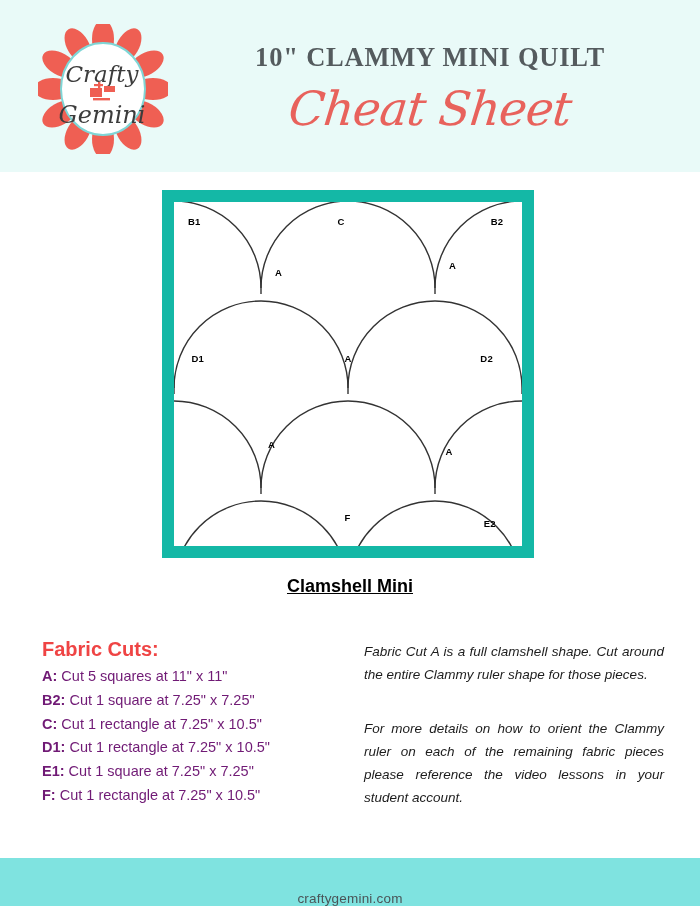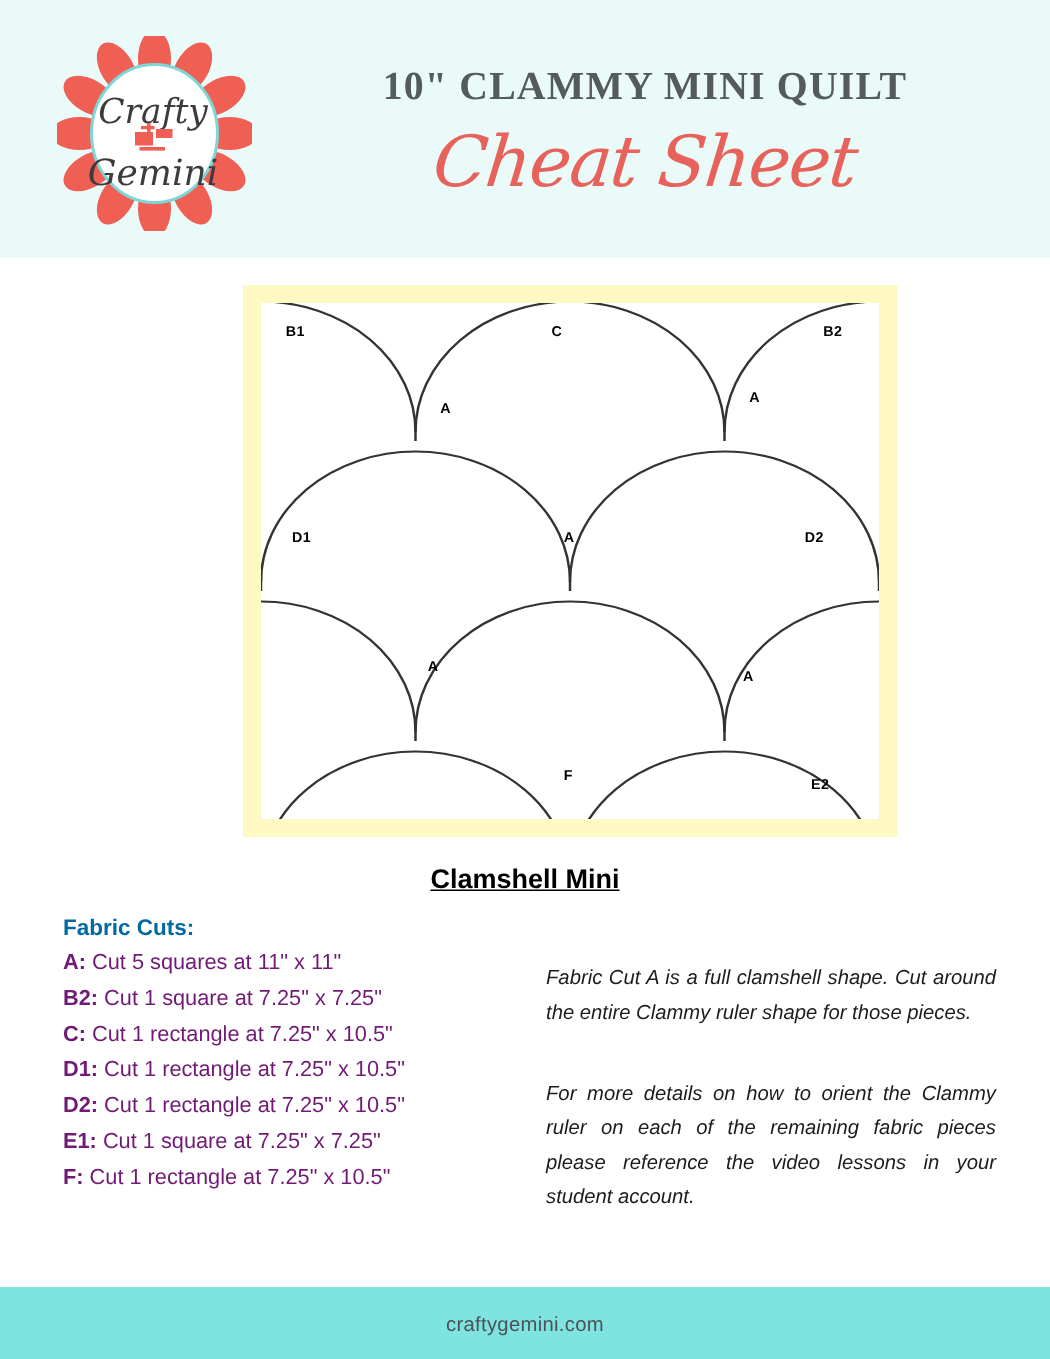--- a/index.html
+++ b/index.html
@@ -50,22 +50,22 @@
     font-weight: normal;
     color: #e8625c;
     letter-spacing: -1px;
     transform: skewX(-6deg);
   }
 
   
   .diagram {
     position: absolute;
     left: 162px; top: 190px;
-    width: 436px; height: 368px;
-    background: #fef9c3;
+    width: 372px; height: 368px;
+    background: #14b8a6;
     padding: 12px;
   }
   .diagram-inner {
     position: relative;
     width: 100%; height: 100%;
     background: #ffffff;
     overflow: hidden;
   }
   .diagram-inner svg {
     position: absolute;
@@ -92,24 +92,25 @@
     text-decoration: underline;
   }
 
   
   .cuts {
     position: absolute;
     left: 42px; top: 610px;
     width: 310px;
   }
   .cuts-heading {
-    font-size: 15px;
-    font-weight: bold;
-    color: #0369a1;
+    font-size: 20px;
+    font-weight: bold;
+    color: #ef4444;
     margin-bottom: 4px;
+    margin-top: 28px;
   }
   .cut-row {
     font-size: 14.5px;
     color: #701a75;
     line-height: 23.8px;
     white-space: nowrap;
   }
   .cut-key { font-weight: bold; }
 
   
@@ -127,21 +128,21 @@
   }
   .note-para + .note-para { margin-top: 31px; }
 
   
   .footer-band {
     position: absolute;
     left: 0; bottom: 0;
     width: 700px; height: 48px;
     background: #7fe3e0;
     display: flex;
-    align-items: center;
+    align-items: flex-end;
     justify-content: center;
   }
   .footer-text {
     font-size: 13.5px;
     color: #4a5457;
     letter-spacing: 0.2px;
   }
 </style>
 </head>
 <body>
@@ -250,24 +251,20 @@
   </div>
   <div class="cut-row">
     <span class="cut-key">C:</span>
     <span>Cut 1 rectangle at 7.25" x 10.5"</span>
   </div>
   <div class="cut-row">
     <span class="cut-key">D1:</span>
     <span>Cut 1 rectangle at 7.25" x 10.5"</span>
   </div>
   <div class="cut-row">
-    <span class="cut-key">D2:</span>
-    <span>Cut 1 rectangle at 7.25" x 10.5"</span>
-  </div>
-  <div class="cut-row">
     <span class="cut-key">E1:</span>
     <span>Cut 1 square at 7.25" x 7.25"</span>
   </div>
   <div class="cut-row">
     <span class="cut-key">F:</span>
     <span>Cut 1 rectangle at 7.25" x 10.5"</span>
   </div>
 </div>
 
 <div class="notes">

